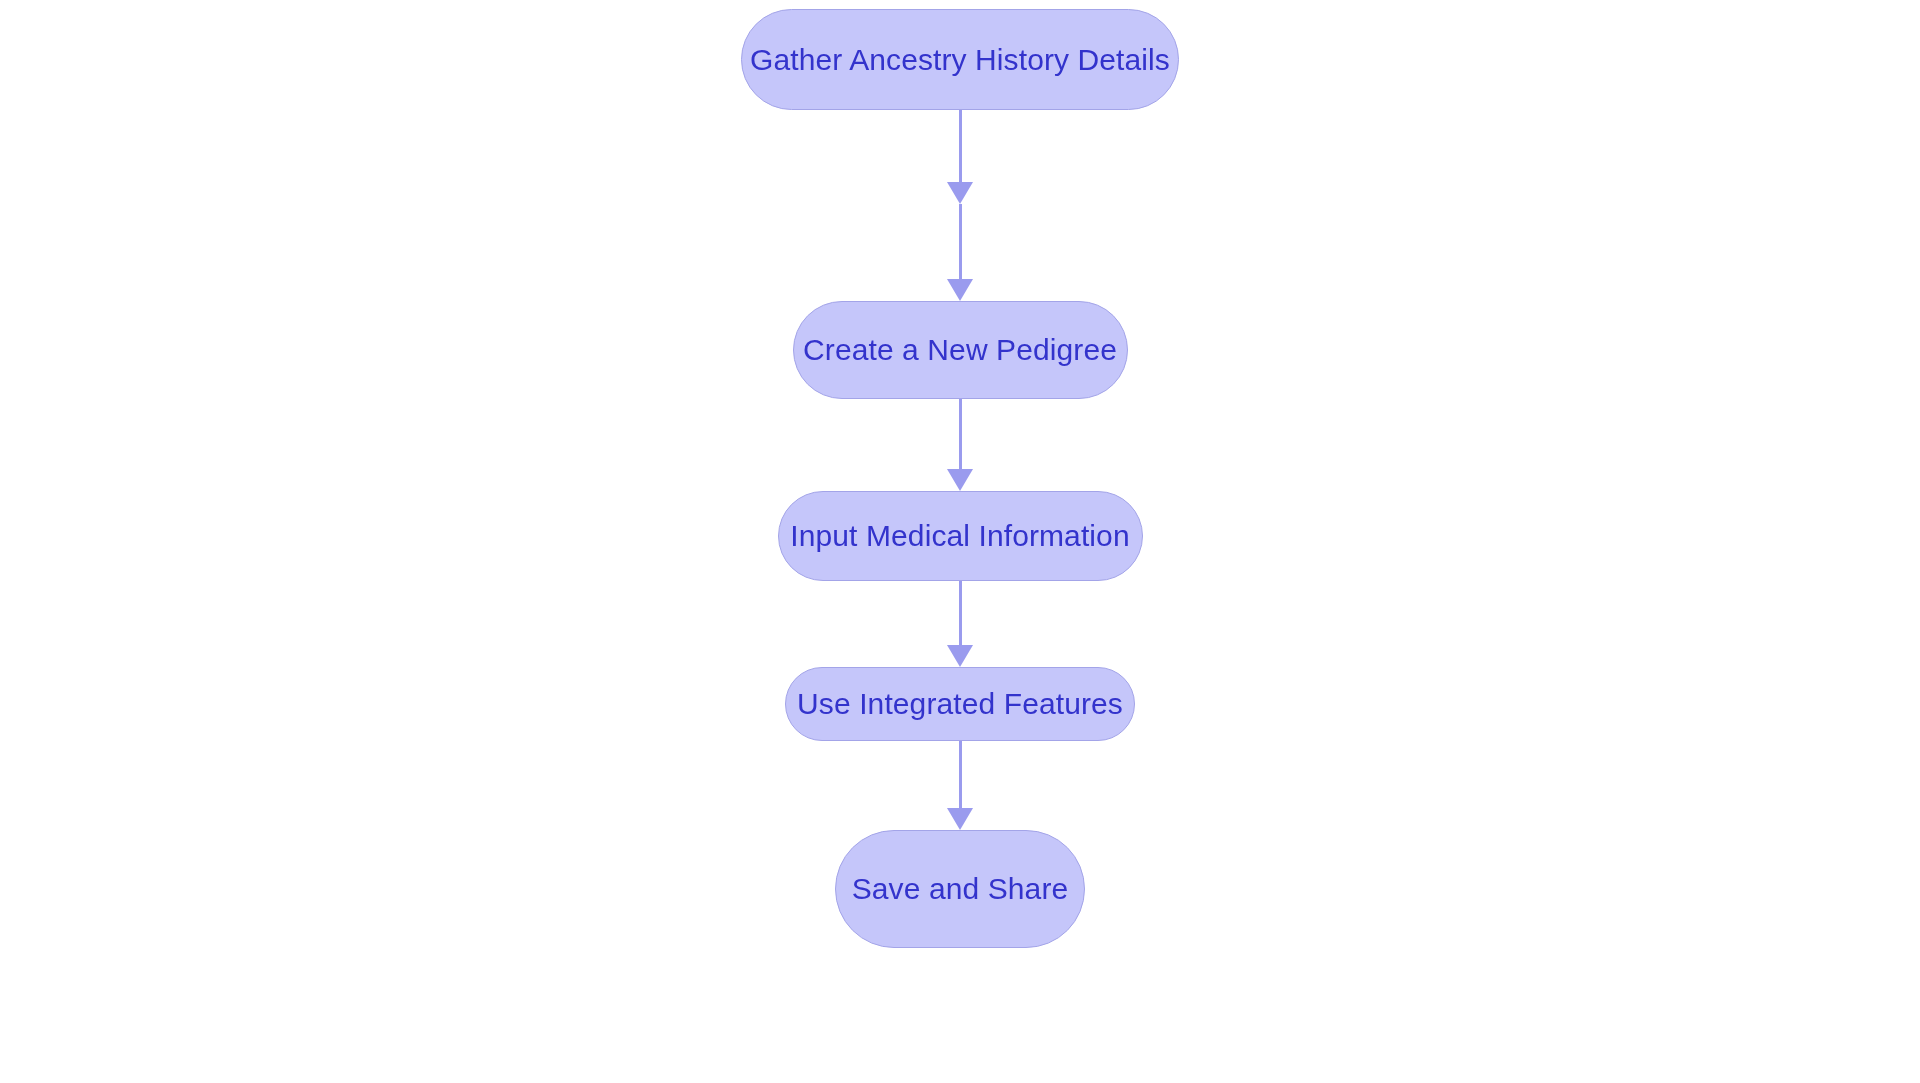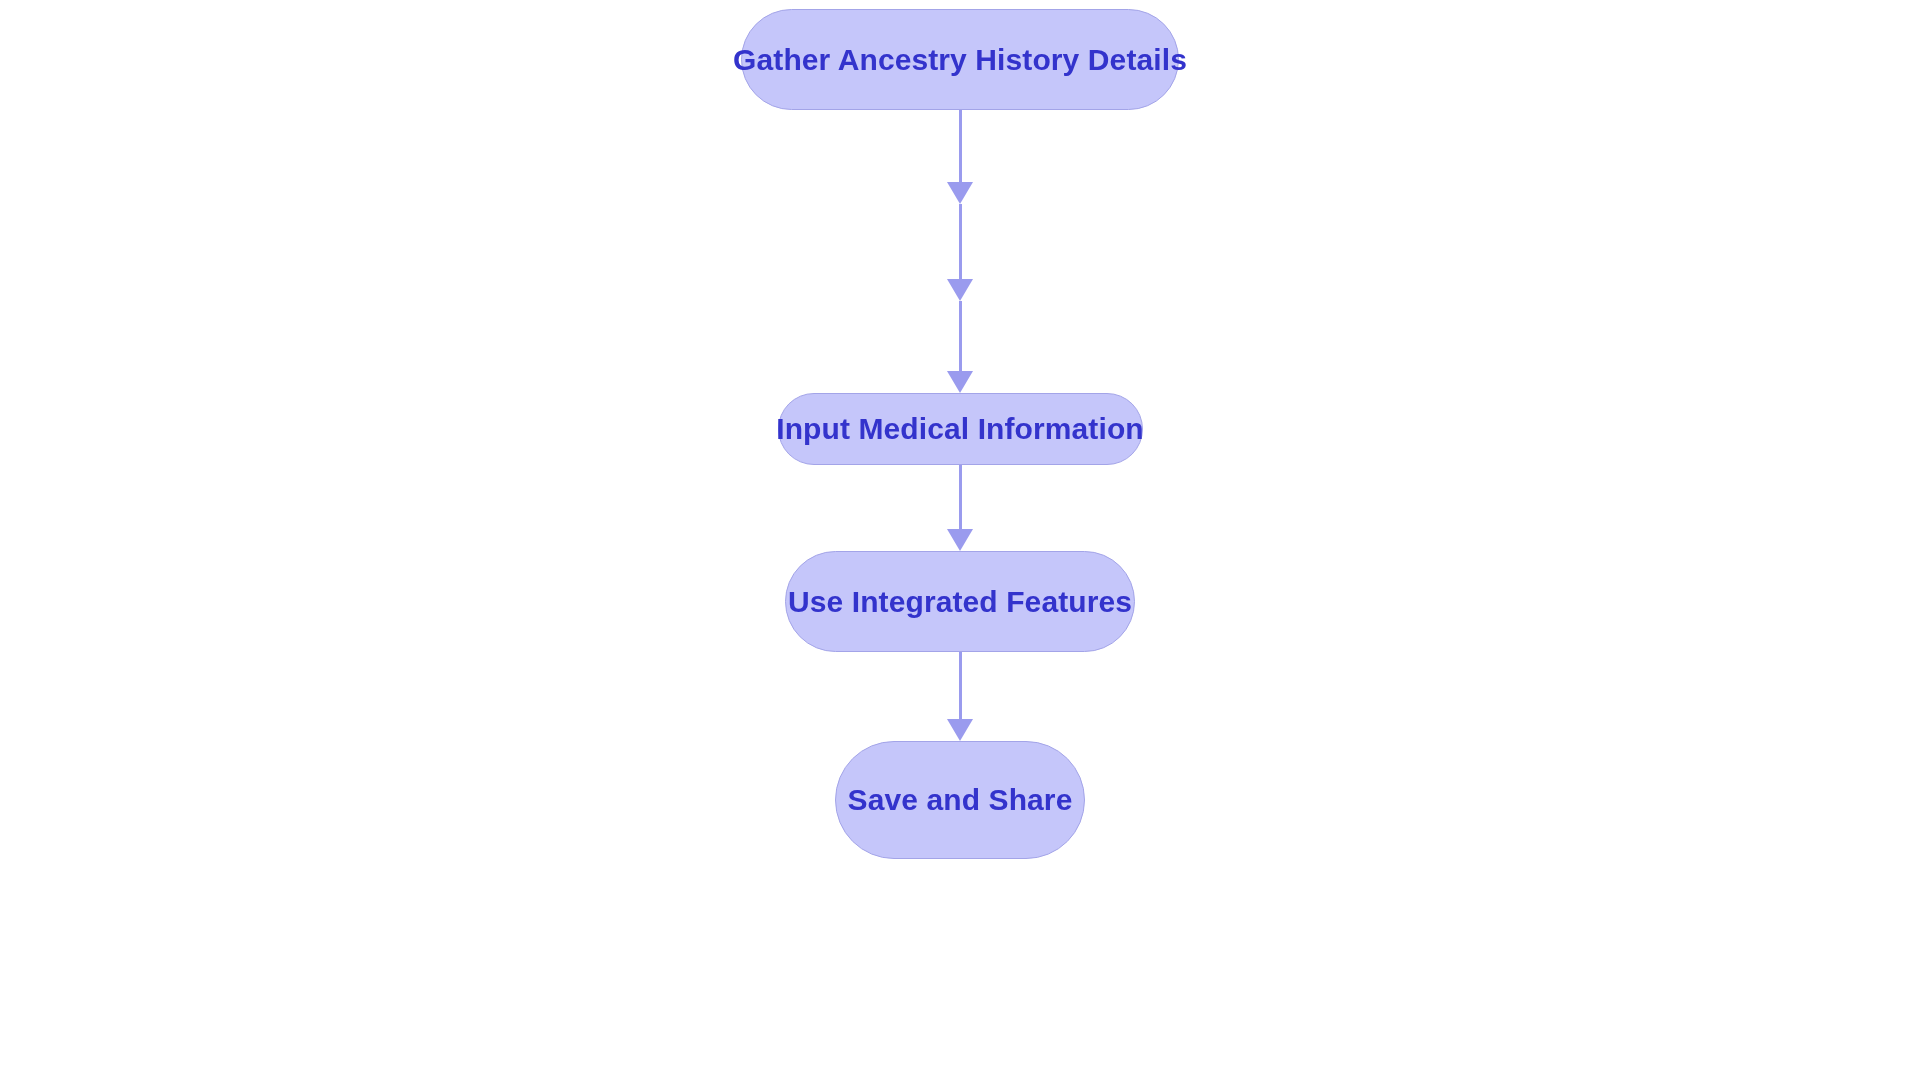--- a/index.html
+++ b/index.html
@@ -32,21 +32,21 @@
     box-sizing: border-box;
     display: flex;
     align-items: center;
     justify-content: center;
     background: #c5c6fa;
     border: 1px solid #a3a4e8;
     border-radius: 999px;
     color: #3333cc;
     font-family: "Liberation Sans", sans-serif;
     font-size: 30px;
-    font-weight: 700;
+    font-weight: 400;
     letter-spacing: 0.1px;
     white-space: nowrap;
     text-align: center;
     line-height: 1;
     padding: 0 38px;
   }
   .connector {
     position: relative;
     width: 26px;
     display: flex;
@@ -65,22 +65,22 @@
     flex: 0 0 auto;
     border-left: 13px solid transparent;
     border-right: 13px solid transparent;
     border-top: 22px solid #9a9bee;
   }
 
   
   .n0 { width: 438px; height: 101px; }
   .n1 { width: 520px; height:  98px; }
   .n2 { width: 335px; height:  98px; }
-  .n3 { width: 365px; height:  72px; }
-  .n4 { width: 350px; height: 101px; }
+  .n3 { width: 365px; height:  90px; }
+  .n4 { width: 350px; height: 74px; }
   .n5 { width: 250px; height: 118px; }
 
   
   .c0 { height: 94px; }
   .c1 { height: 97px; }
   .c2 { height: 92px; }
   .c3 { height: 86px; }
   .c4 { height: 89px; }
 
   #topspacer { height: 9px; flex: 0 0 auto; }
@@ -101,20 +101,23 @@
       <div class="shaft"></div>
       <div class="head"></div>
     </div>
 
 
     <div class="connector c1">
       <div class="shaft"></div>
       <div class="head"></div>
     </div>
 
+    <div class="node n2">
+      <span>Create a New Pedigree</span>
+    </div>
 
     <div class="connector c2">
       <div class="shaft"></div>
       <div class="head"></div>
     </div>
 
     <div class="node n3">
       <span>Input Medical Information</span>
     </div>
 

